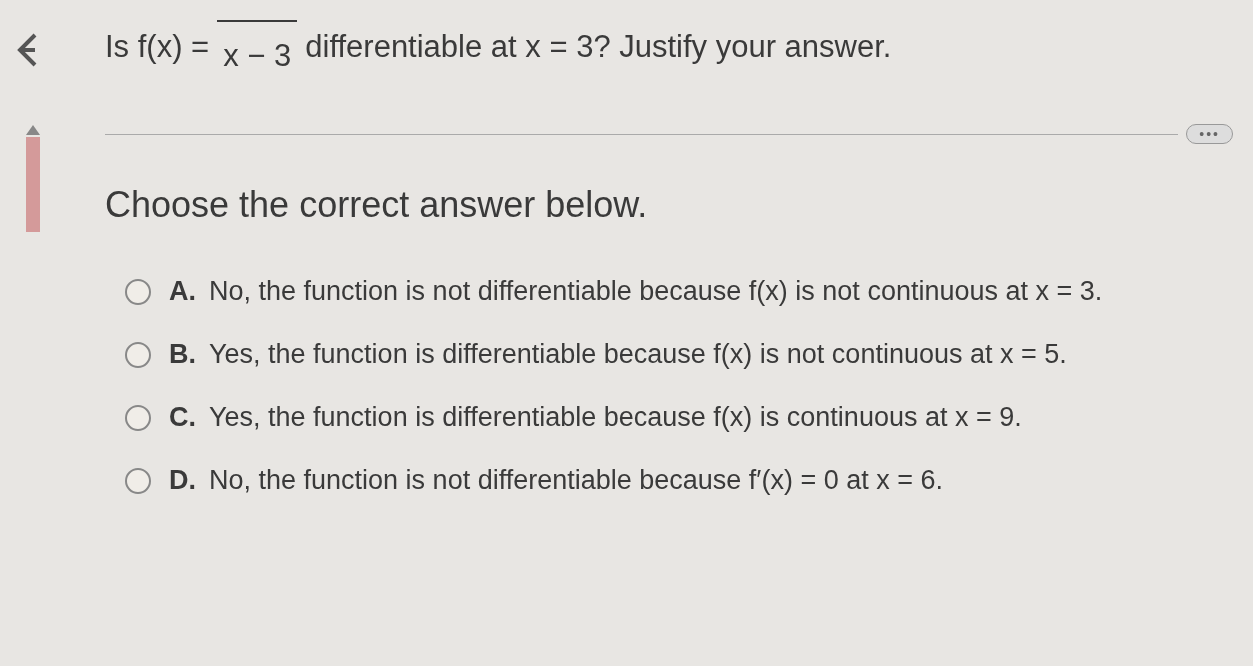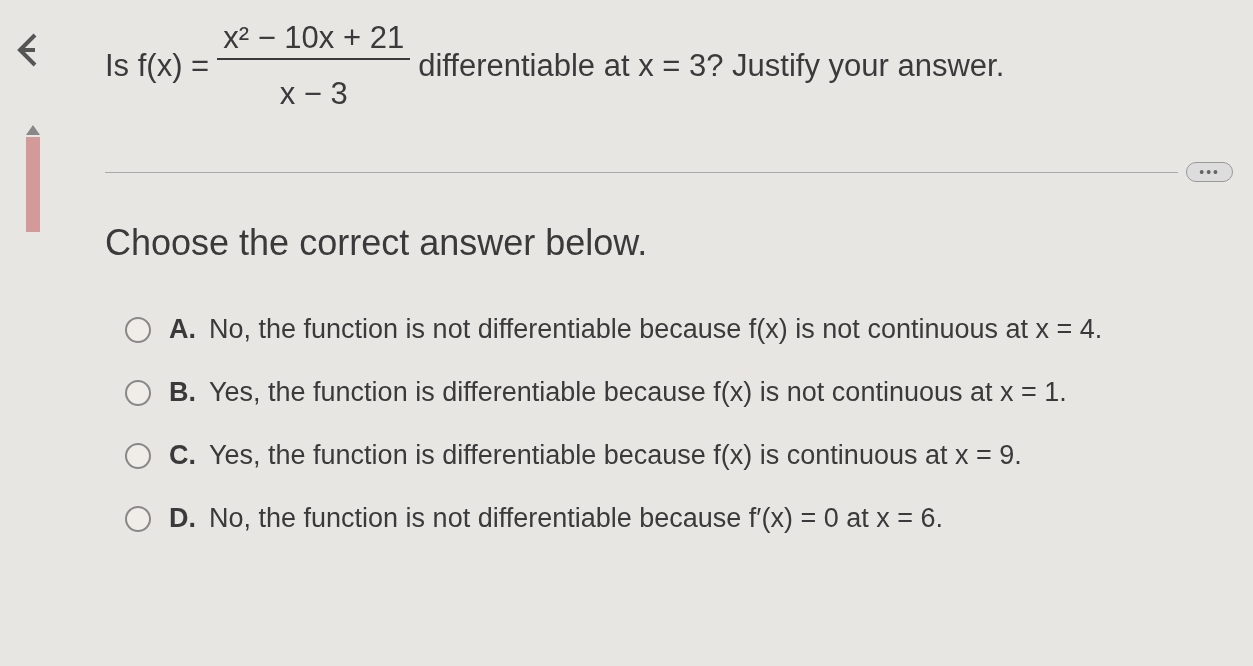--- a/index.html
+++ b/index.html
@@ -146,46 +146,45 @@
 <div class="scroll-indicator">
   <div class="scroll-top-triangle"></div>
   <div class="scroll-bar"></div>
 </div>
 
 <div class="content">
 
   <div class="question-line">
     <span>Is f(x) =</span>
     <span class="fraction">
-      <span class="fraction-num">x² − 10x + 21</span>
       <span class="fraction-line"></span>
       <span class="fraction-den">x − 3</span>
     </span>
     <span>differentiable at x = 3? Justify your answer.</span>
   </div>
 
   <div class="divider-row">
     <div class="divider"></div>
     <div class="ellipsis-pill">•••</div>
   </div>
 
   <div class="instruction">Choose the correct answer below.</div>
 
   <div class="options">
 
     <div class="option">
       <div class="radio"></div>
       <span class="option-letter">A.</span>
-      <span class="option-text">No, the function is not differentiable because f(x) is not continuous at x = 4.</span>
+      <span class="option-text">No, the function is not differentiable because f(x) is not continuous at x = 3.</span>
     </div>
 
     <div class="option">
       <div class="radio"></div>
       <span class="option-letter">B.</span>
-      <span class="option-text">Yes, the function is differentiable because f(x) is not continuous at x = 1.</span>
+      <span class="option-text">Yes, the function is differentiable because f(x) is not continuous at x = 5.</span>
     </div>
 
     <div class="option">
       <div class="radio"></div>
       <span class="option-letter">C.</span>
       <span class="option-text">Yes, the function is differentiable because f(x) is continuous at x = 9.</span>
     </div>
 
     <div class="option">
       <div class="radio"></div>

